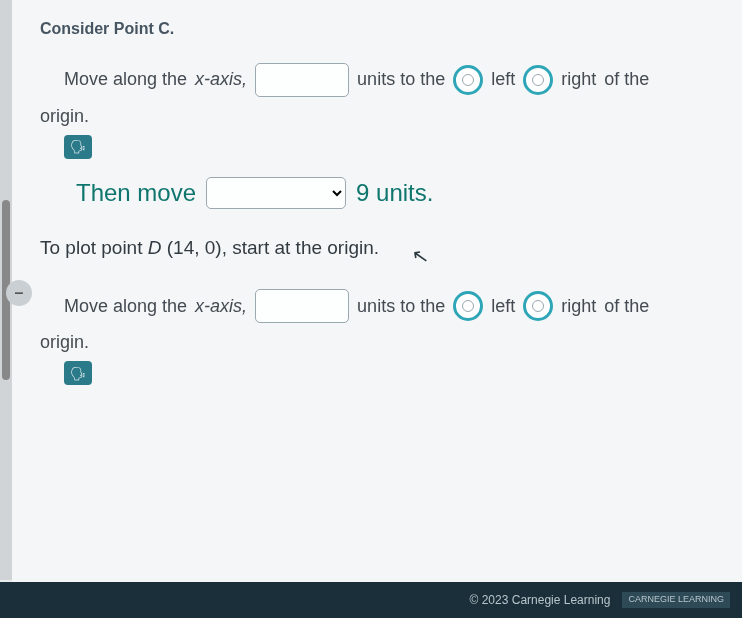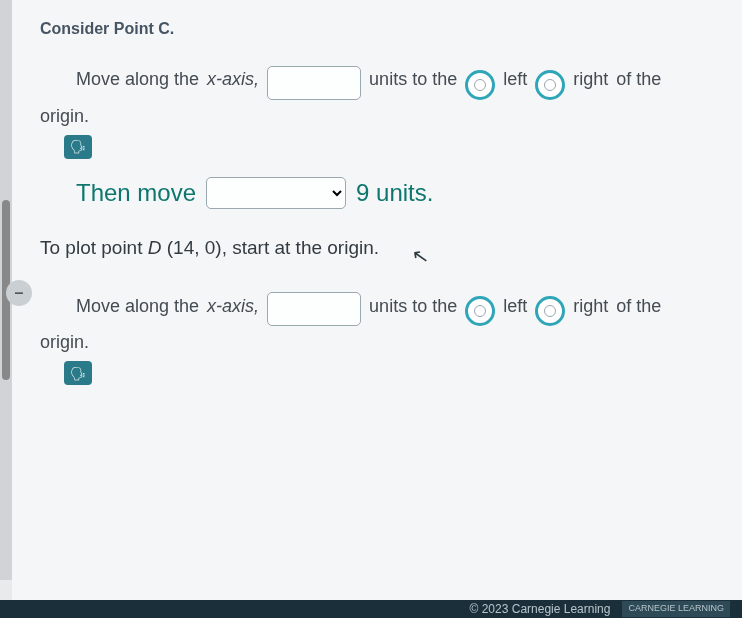--- a/index.html
+++ b/index.html
@@ -42,27 +42,27 @@
     font-size: 16px;
     margin-bottom: 22px;
   }
   .instruction {
     color: #333b42;
     font-size: 19px;
     margin-bottom: 28px;
   }
   .coords { font-weight: 400; }
   .indent {
-    margin-left: 36px;
+    margin-left: 24px;
     color: #444b52;
     font-size: 18px;
     line-height: 2.2;
     display: flex;
     flex-wrap: wrap;
-    align-items: flex-end;
+    align-items: center;
     gap: 8px;
   }
   .origin-line {
     color: #444b52;
     font-size: 18px;
     margin-top: 6px;
     margin-bottom: 8px;
   }
   .num-input {
     width: 80px;
@@ -140,21 +140,21 @@
     top: 244px;
     font-size: 20px;
     color: #2d3a42;
     transform: rotate(-10deg);
   }
   .footer {
     position: absolute;
     bottom: 0;
     left: 0;
     right: 0;
-    height: 18px;
+    height: 36px;
     background: #1a2f3a;
     color: #b8c5cc;
     font-size: 12px;
     display: flex;
     align-items: center;
     justify-content: flex-end;
     padding-right: 12px;
     gap: 12px;
   }
   .footer-logo {

